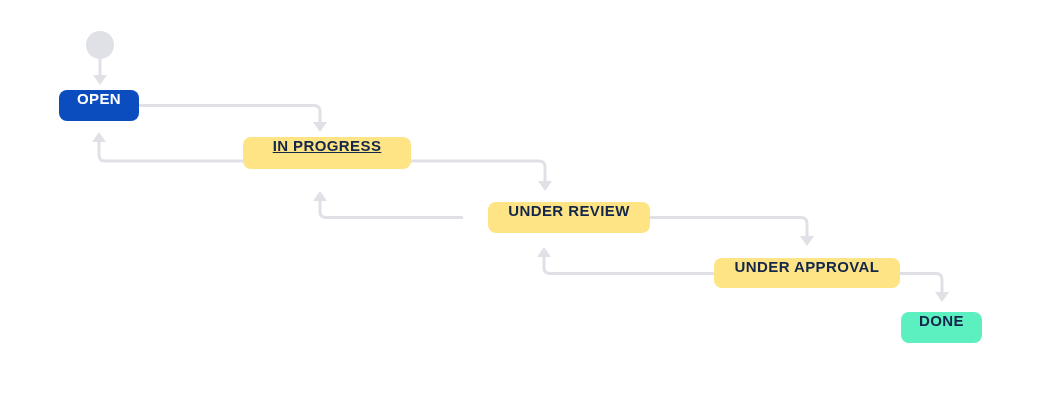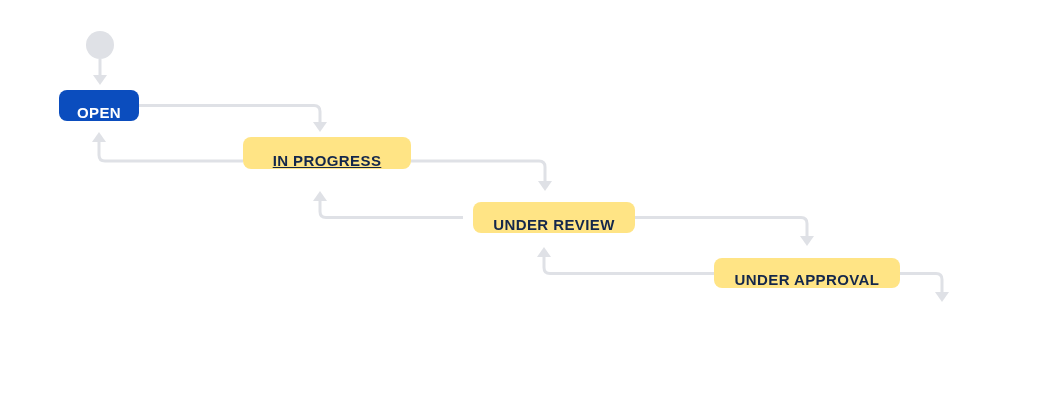--- a/index.html
+++ b/index.html
@@ -17,36 +17,36 @@
     stroke-width: 3;
     fill: none;
     stroke-linecap: butt;
   }
   .arrowhead { fill: var(--connector, #DFE1E6); }
   .start-circle { fill: var(--start-node, #DFE1E6); }
 
   .badge {
     position: absolute;
     display: flex;
-    align-items: flex-end;
+    align-items: flex-start;
     justify-content: center;
     border-radius: 8px;
     font-weight: 700;
     font-size: 15px;
     letter-spacing: 0.4px;
     white-space: nowrap;
     user-select: none;
   }
   .badge.open { background: var(--open-bg, #0B4DBE); color: var(--open-text, #fff); }
   .badge.mid  { background: var(--status-bg, #FFE485); color: var(--status-text, #14274B); }
   .badge.done { background: var(--done-bg, #5CEFC0); color: var(--done-text, #14274B); }
 
   #node-open           { left: 59px;  top: 90px;  width: 80px;  height: 31px; }
   #node-in-progress    { left: 243px; top: 137px; width: 168px; height: 32px; text-decoration: underline; }
-  #node-under-review   { left: 473px; top: 202px; width: 162px; height: 31px; }
+  #node-under-review   { left: 488px; top: 202px; width: 162px; height: 31px; }
   #node-final-approval { left: 714px; top: 258px; width: 186px; height: 30px; }
   #node-done           { left: 901px; top: 312px; width: 81px;  height: 31px; }
 </style>
 </head>
 <body>
 
 <div class="canvas">
 
   <svg class="connectors" width="1050" height="417" viewBox="0 0 1050 417">
 
@@ -102,14 +102,17 @@
   </div>
 
   <div class="badge mid" id="node-under-review">
     <span>UNDER REVIEW</span>
   </div>
 
   <div class="badge mid" id="node-final-approval">
     <span>UNDER APPROVAL</span>
   </div>
 
+  <div class="badge done" id="node-done">
+    <span>DONE</span>
+  </div>
 
 </div>
 
 </body></html>

